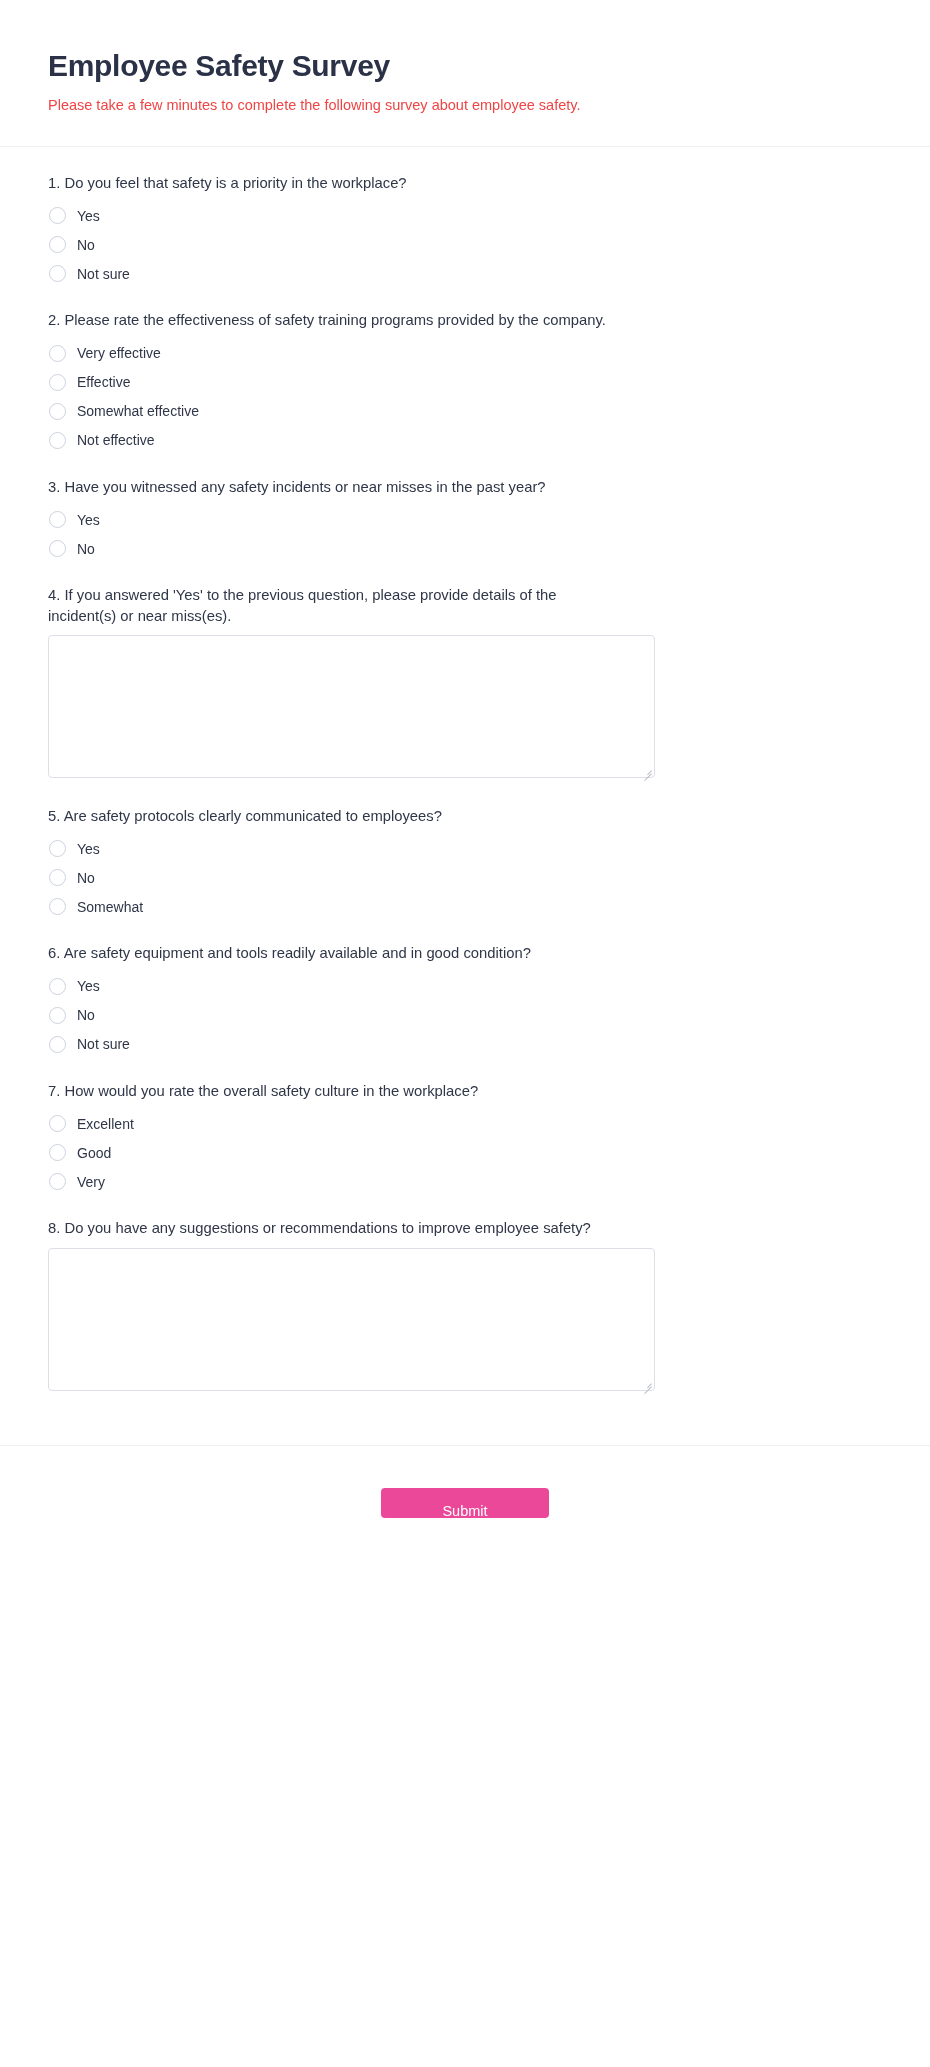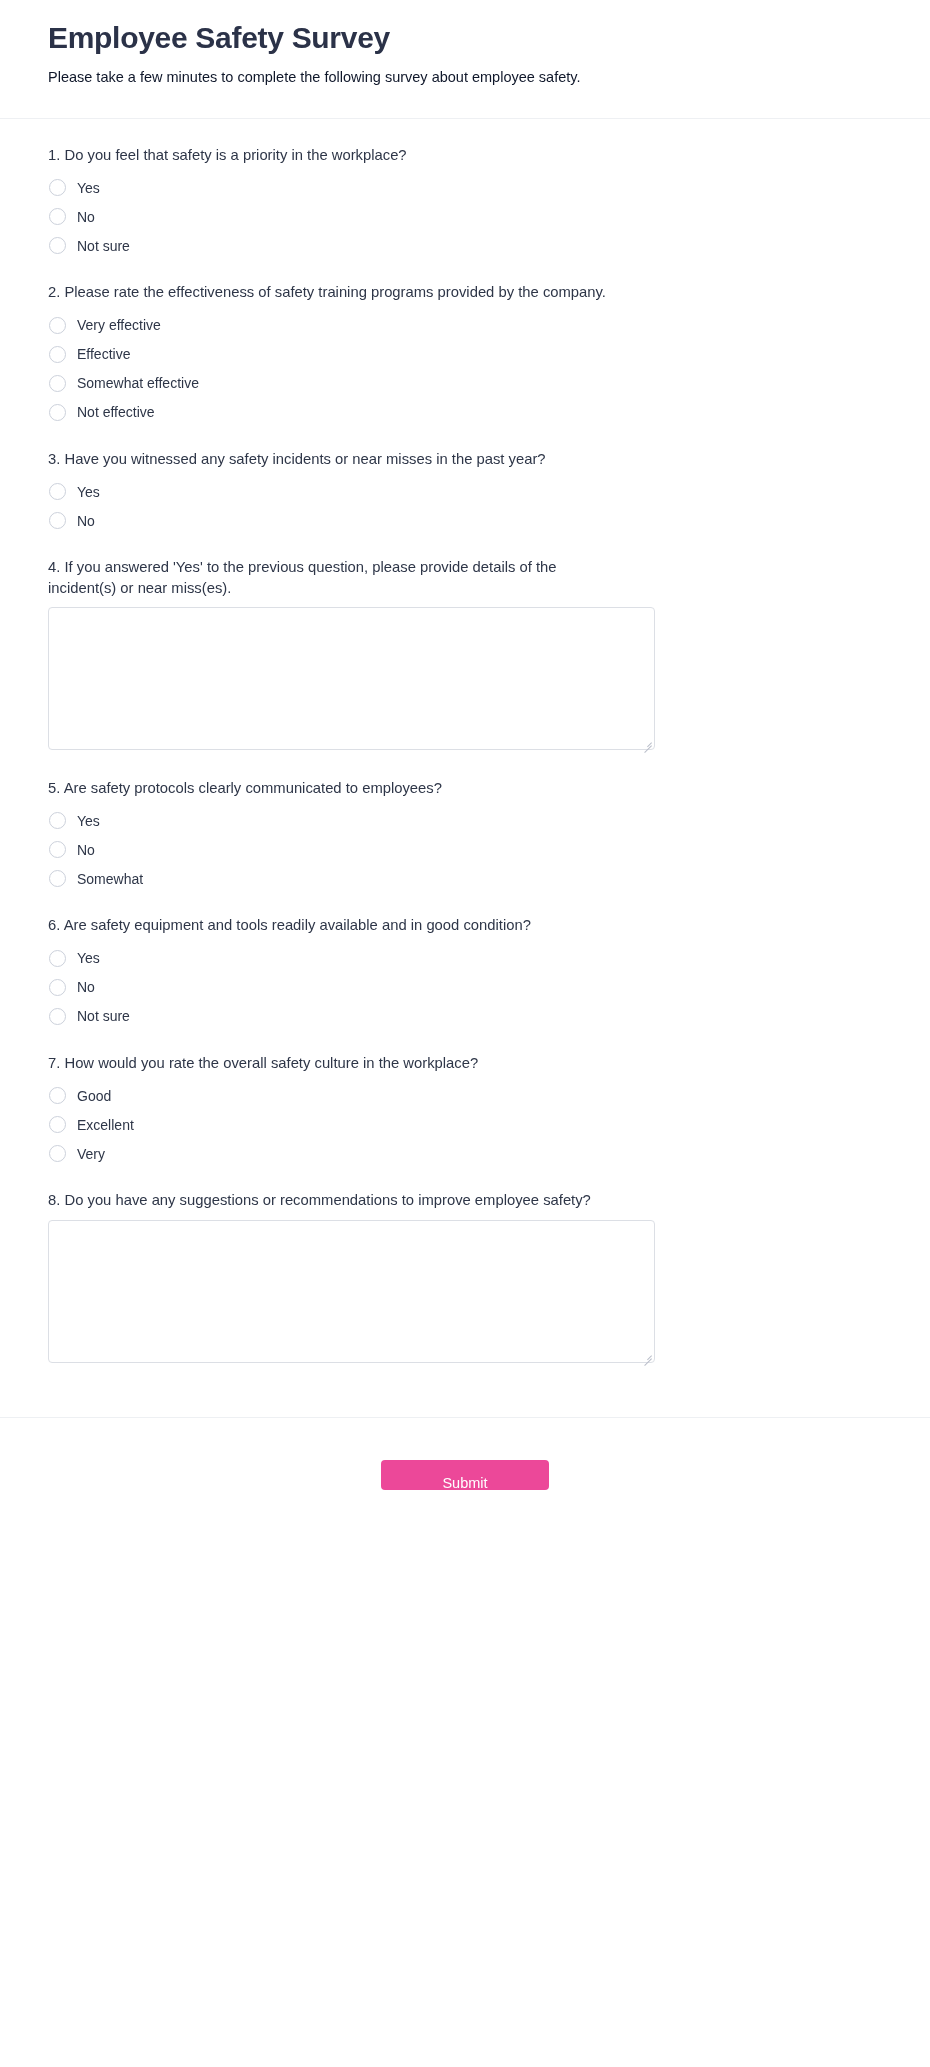--- a/index.html
+++ b/index.html
@@ -12,35 +12,35 @@
     height: 2067px;
     font-family: "Liberation Sans", sans-serif;
     color: #2e3648;
     overflow: hidden;
   }
 
   .page { width: 930px; }
 
   
   .header {
-    padding: 20px 48px 30px 48px;
+    padding: 48px 48px 30px 48px;
     border-bottom: 1px solid #eef0f3;
   }
   .survey-title {
     font-size: 30px;
     font-weight: bold;
     line-height: 1.2;
     color: #2b3248;
     letter-spacing: -0.3px;
     margin: 0 0 11px 0;
   }
   .survey-subtitle {
     font-size: 14.5px;
     line-height: 1.45;
-    color: #0f172a;
+    color: #ef4444;
     margin: 0;
   }
 
   
   .form-body {
     padding: 26px 48px 14px 48px;
   }
 
   .question-block { margin-bottom: 22px; }
 
@@ -248,25 +248,25 @@
           <span class="option-label">Not sure</span>
         </div>
       </div>
     </div>
 
     <div class="question-block">
       <p class="question-text">7. How would you rate the overall safety culture in the workplace?</p>
       <div class="options">
         <div class="option-row">
           <span class="radio-circle"></span>
+          <span class="option-label">Excellent</span>
+        </div>
+        <div class="option-row">
+          <span class="radio-circle"></span>
           <span class="option-label">Good</span>
-        </div>
-        <div class="option-row">
-          <span class="radio-circle"></span>
-          <span class="option-label">Excellent</span>
         </div>
         <div class="option-row">
           <span class="radio-circle"></span>
           <span class="option-label">Very</span>
         </div>
       </div>
     </div>
 
     <div class="question-block">
       <p class="question-text">8. Do you have any suggestions or recommendations to improve employee safety?</p>

